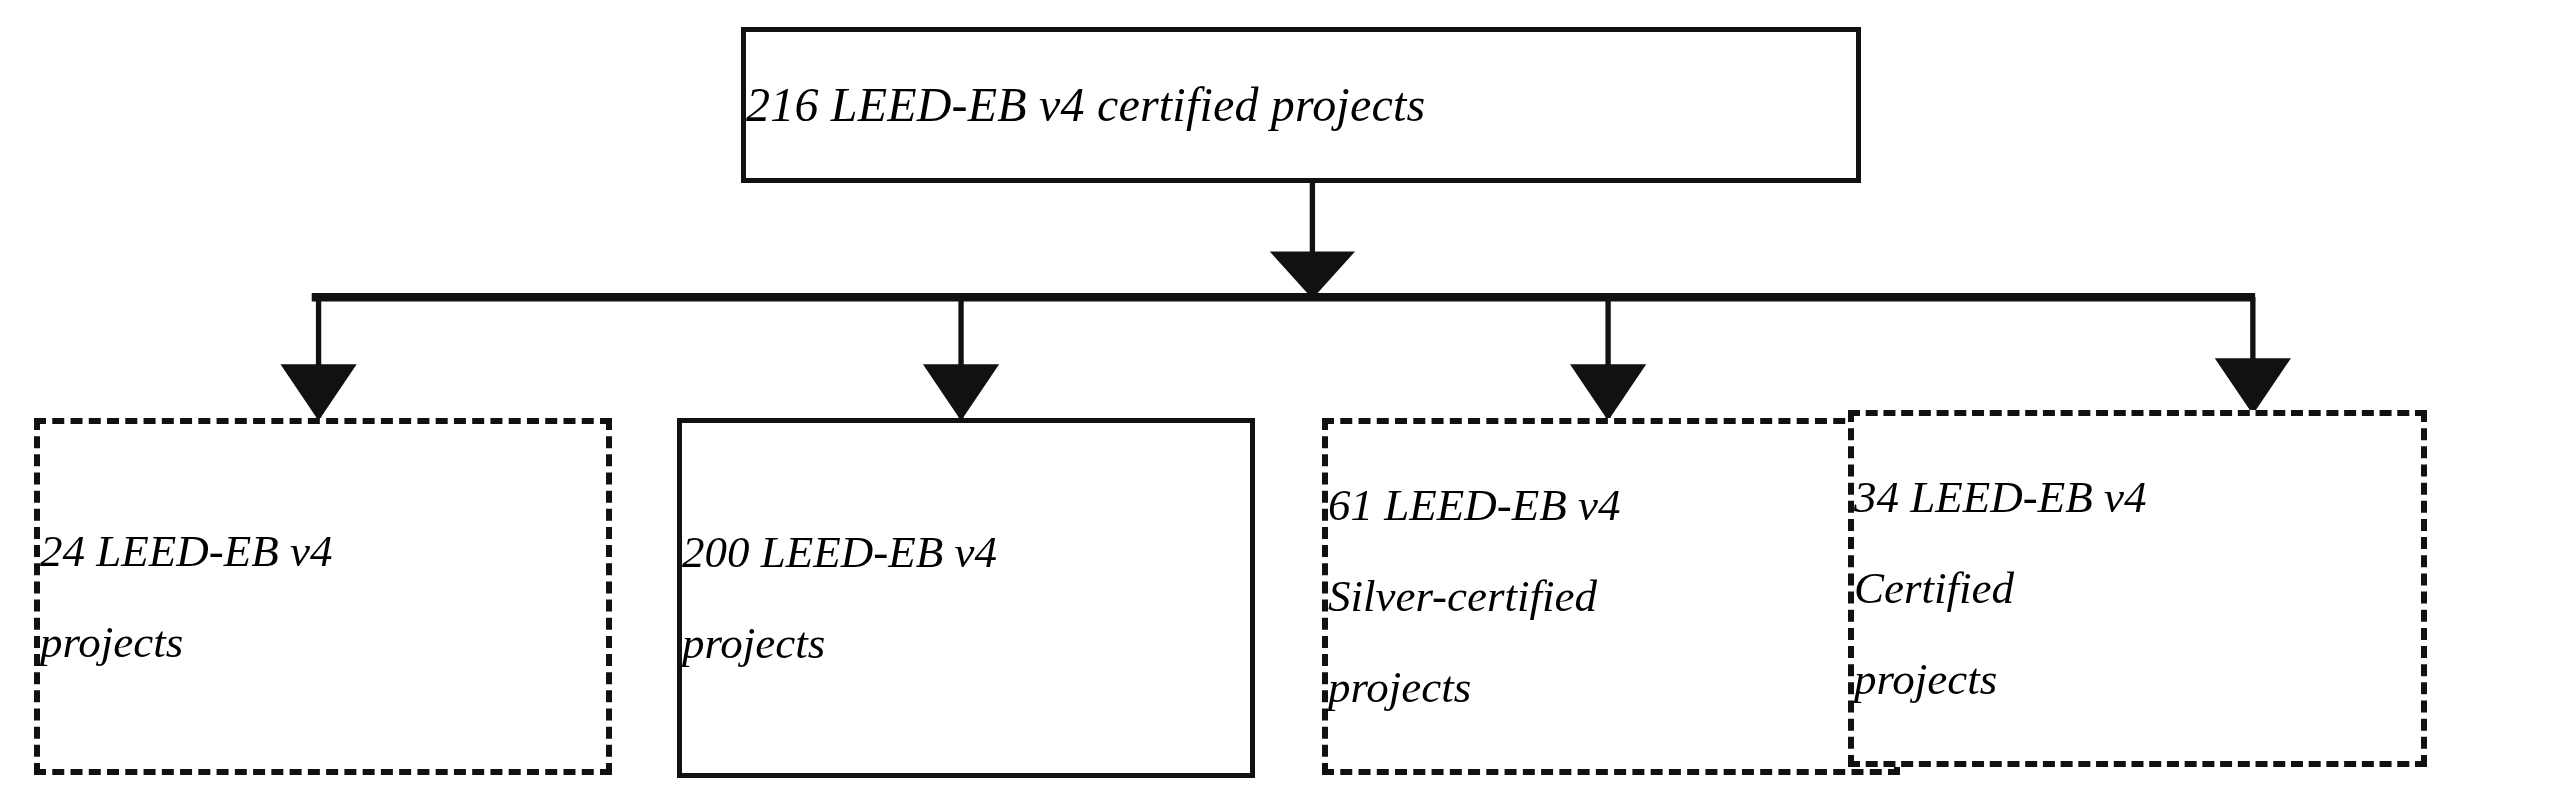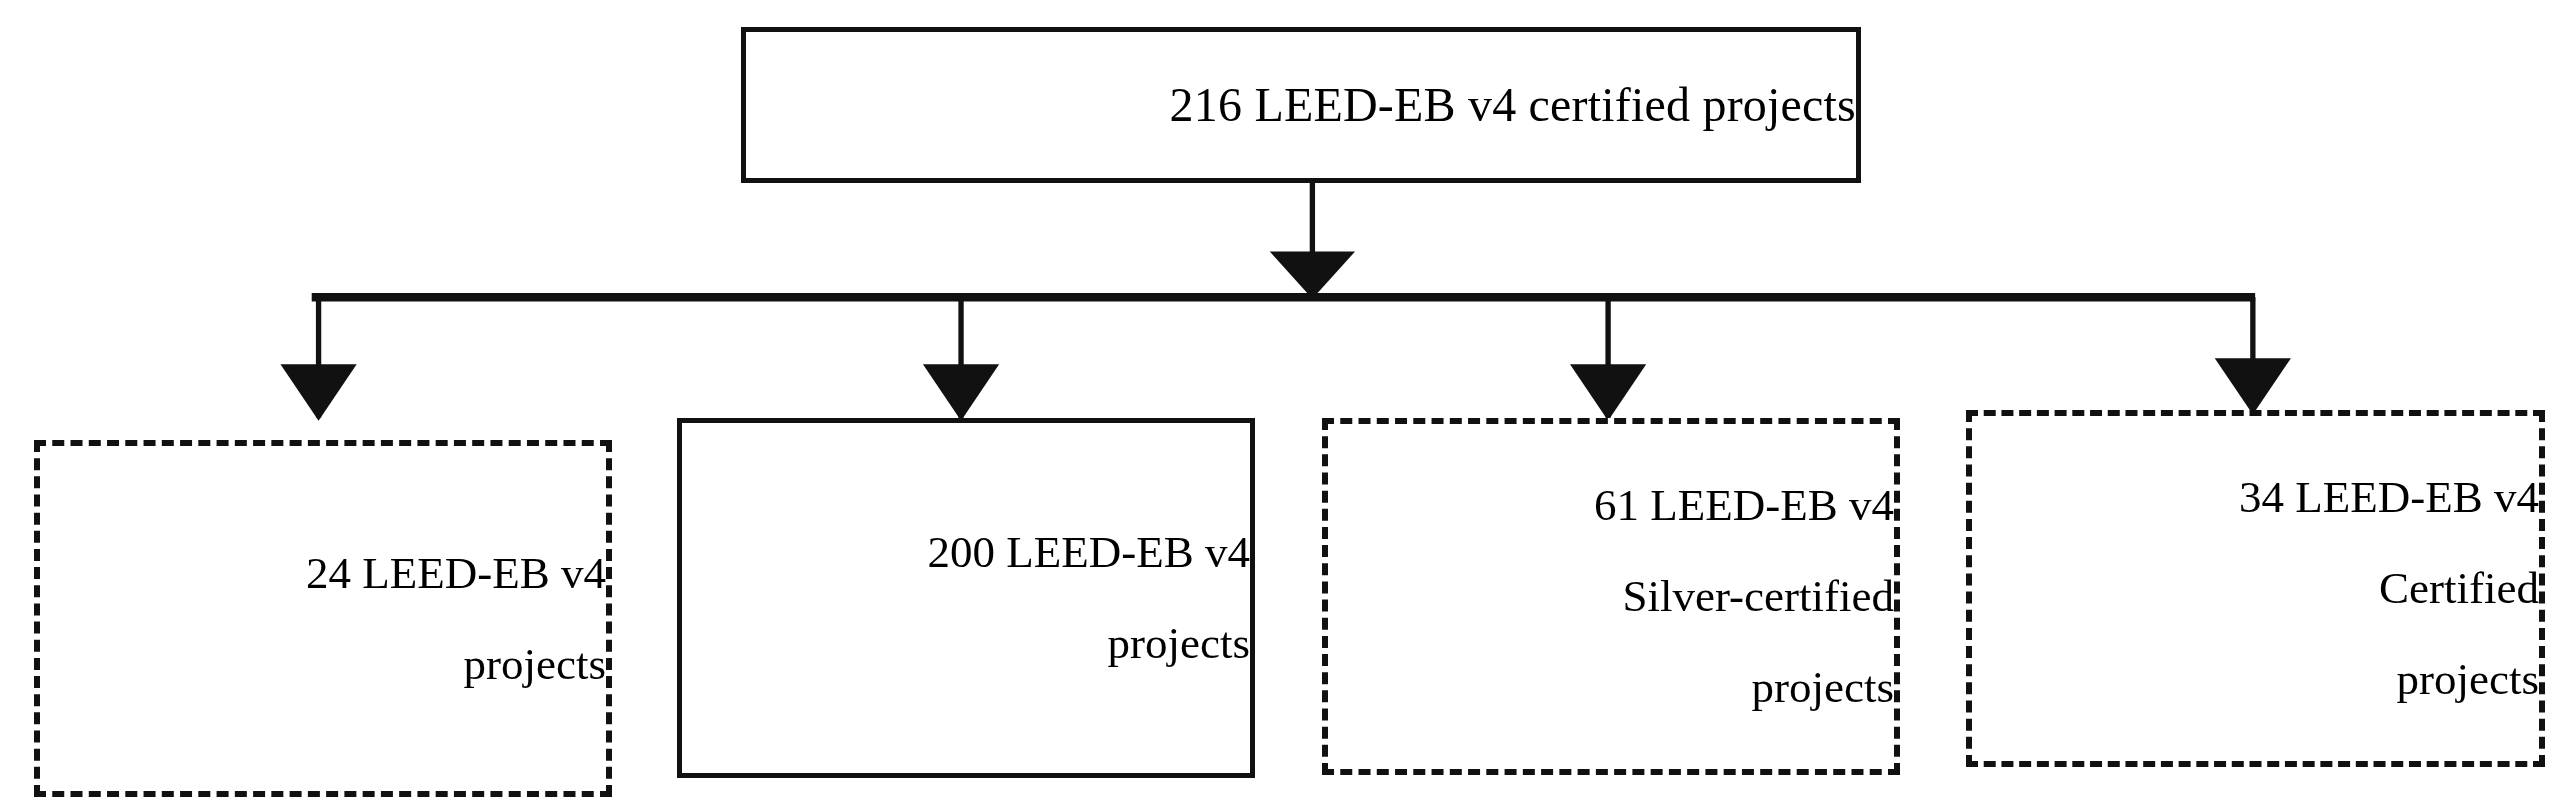--- a/index.html
+++ b/index.html
@@ -32,24 +32,25 @@
     pointer-events: none;
   }
 
   
   .node {
     position: absolute;
     box-sizing: border-box;
     background: #ffffff;
     display: flex;
     flex-direction: column;
-    align-items: flex-end;
+    align-items: flex-start;
     justify-content: center;
     text-align: center;
     line-height: 1.0;
+    font-style: italic;
   }
   .node.solid {
     border: 5.3px solid #111111;
   }
   .node.dashed {
     border: 6.1px dashed #111111;
   }
 
   .node-line {
     display: block;
@@ -65,24 +66,24 @@
     font-size: 48px;
   }
   #node-root .node-line { letter-spacing: 0.2px; }
 
   
   .leaf {
     font-size: 45px;
   }
   .leaf .node-line { margin: 23px 0; }
 
-  #node-platinum { left: 34px;   top: 440px; width: 578px;  height: 357px; }
+  #node-platinum { left: 34px;   top: 418px; width: 578px;  height: 357px; }
   #node-gold     { left: 677px;  top: 418px; width: 578px;  height: 360px; }
   #node-silver   { left: 1322px; top: 418px; width: 578px;  height: 357px; }
-  #node-certified{ left: 1966px; top: 410px; width: 579px;  height: 357px; }
+  #node-certified{ left: 1848px; top: 410px; width: 579px;  height: 357px; }
 </style>
 </head>
 <body>
 
 <div id="diagram">
 
   <svg id="connectors" viewBox="0 0 3380 1051" width="2576" height="801" xmlns="http://www.w3.org/2000/svg">
 
     <g>
       <line x1="1722" y1="240" x2="1722" y2="392" stroke="#111111" stroke-width="7"></line>

